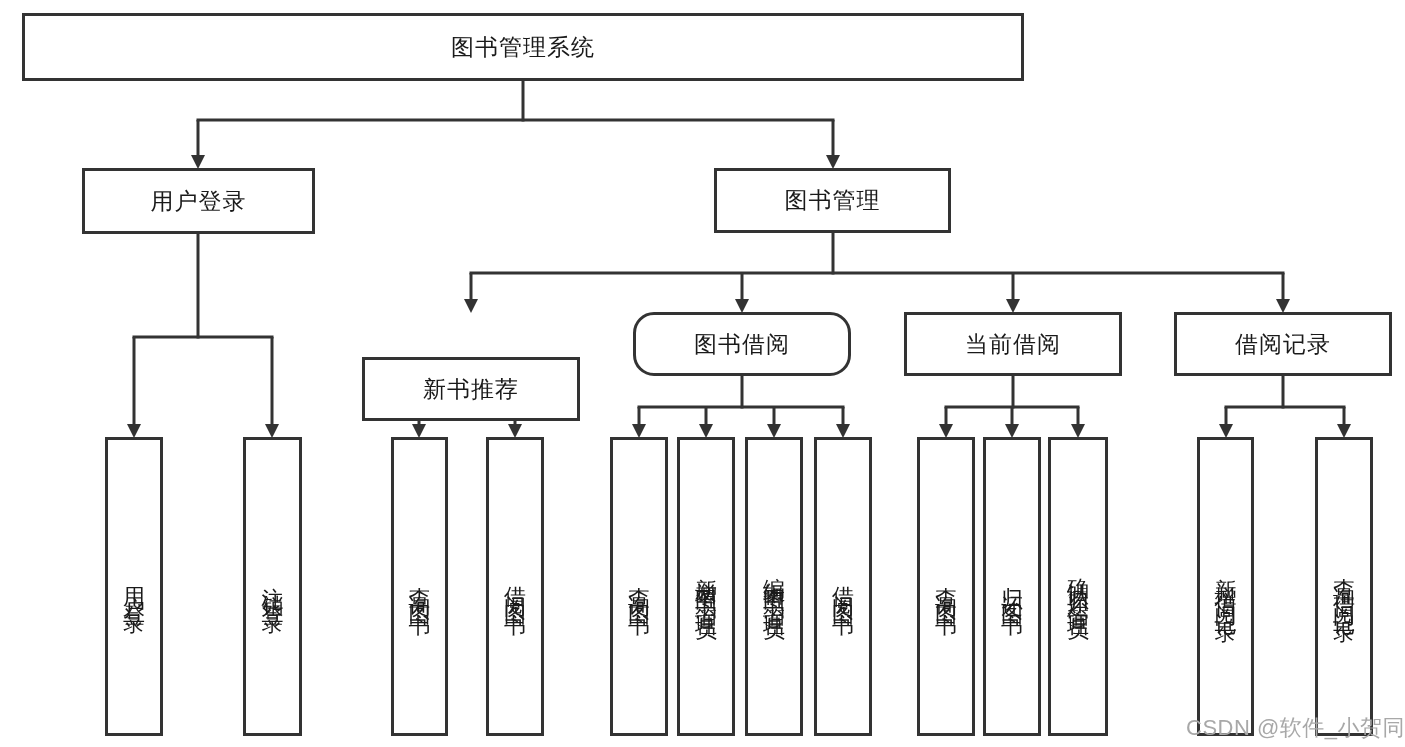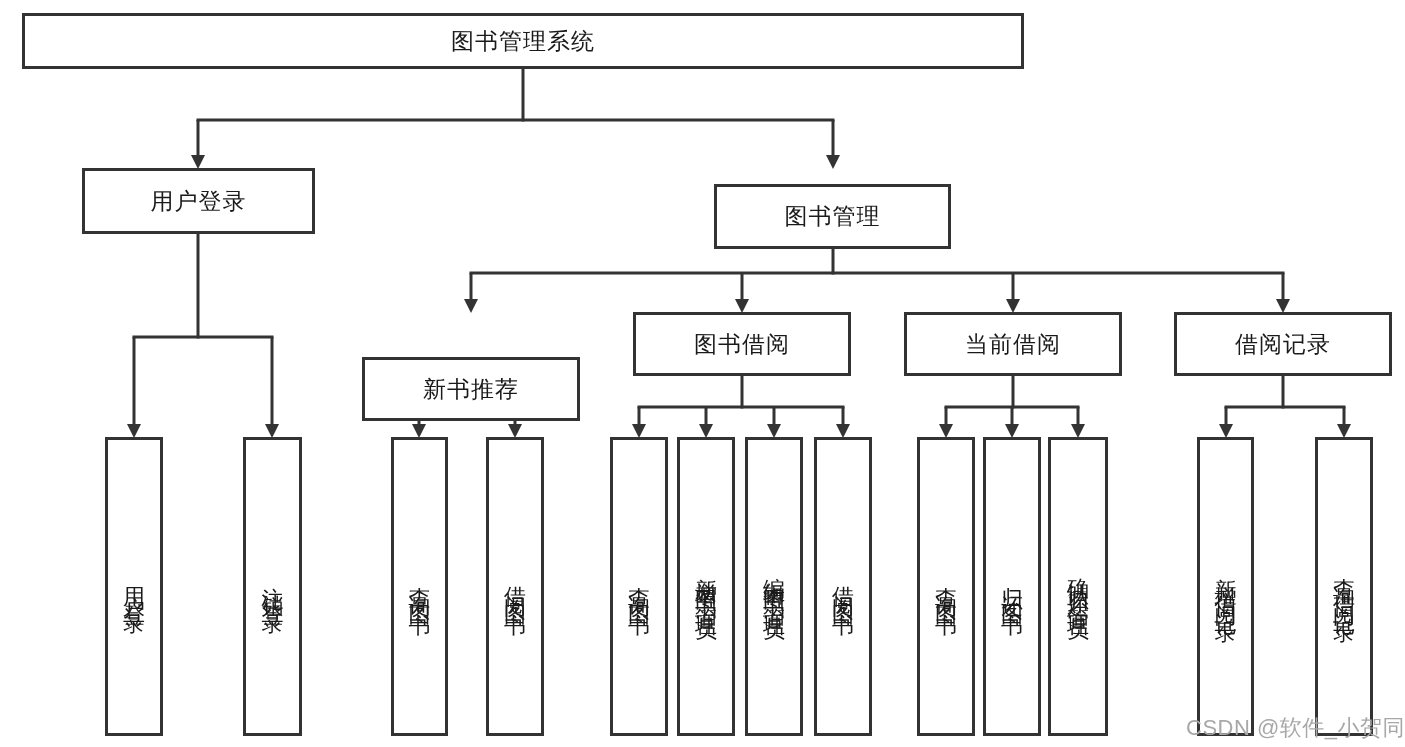--- a/index.html
+++ b/index.html
@@ -130,35 +130,35 @@
     <polygon points="1071,424 1085,424 1078,438"></polygon>
 
     <line x1="1283" y1="376" x2="1283" y2="408.5"></line>
     <line x1="1224.5" y1="407" x2="1345.5" y2="407"></line>
     <line x1="1226" y1="407" x2="1226" y2="425"></line>
     <polygon points="1219,424 1233,424 1226,438"></polygon>
     <line x1="1344" y1="407" x2="1344" y2="425"></line>
     <polygon points="1337,424 1351,424 1344,438"></polygon>
   </svg>
 
-  <div class="box" style="left:22px; top:13px; width:1002px; height:56px;">
+  <div class="box" style="left:22px; top:13px; width:1002px; height:68px;">
     <span>图书管理系统</span>
   </div>
 
   <div class="box" style="left:82px; top:168px; width:233px; height:66px;">
     <span>用户登录</span>
   </div>
-  <div class="box" style="left:714px; top:168px; width:237px; height:65px;margin-top:16px;">
+  <div class="box" style="left:714px; top:168px; width:237px; height:65px;">
     <span>图书管理</span>
   </div>
 
   <div class="box" style="left:362px; top:312px; width:218px; height:64px;margin-top:45px;">
     <span>新书推荐</span>
   </div>
-  <div class="box" style="left:633px; top:312px; width:218px; height:64px;">
+  <div class="box" style="left:633px; top:312px; width:218px; height:64px;border-radius:21px;">
     <span>图书借阅</span>
   </div>
   <div class="box" style="left:904px; top:312px; width:218px; height:64px;align-items:center;">
     <span>当前借阅</span>
   </div>
   <div class="box" style="left:1174px; top:312px; width:218px; height:64px;">
     <span>借阅记录</span>
   </div>
 
   <div class="vbox" style="left:105px; top:437px; width:58px; height:299px;">

